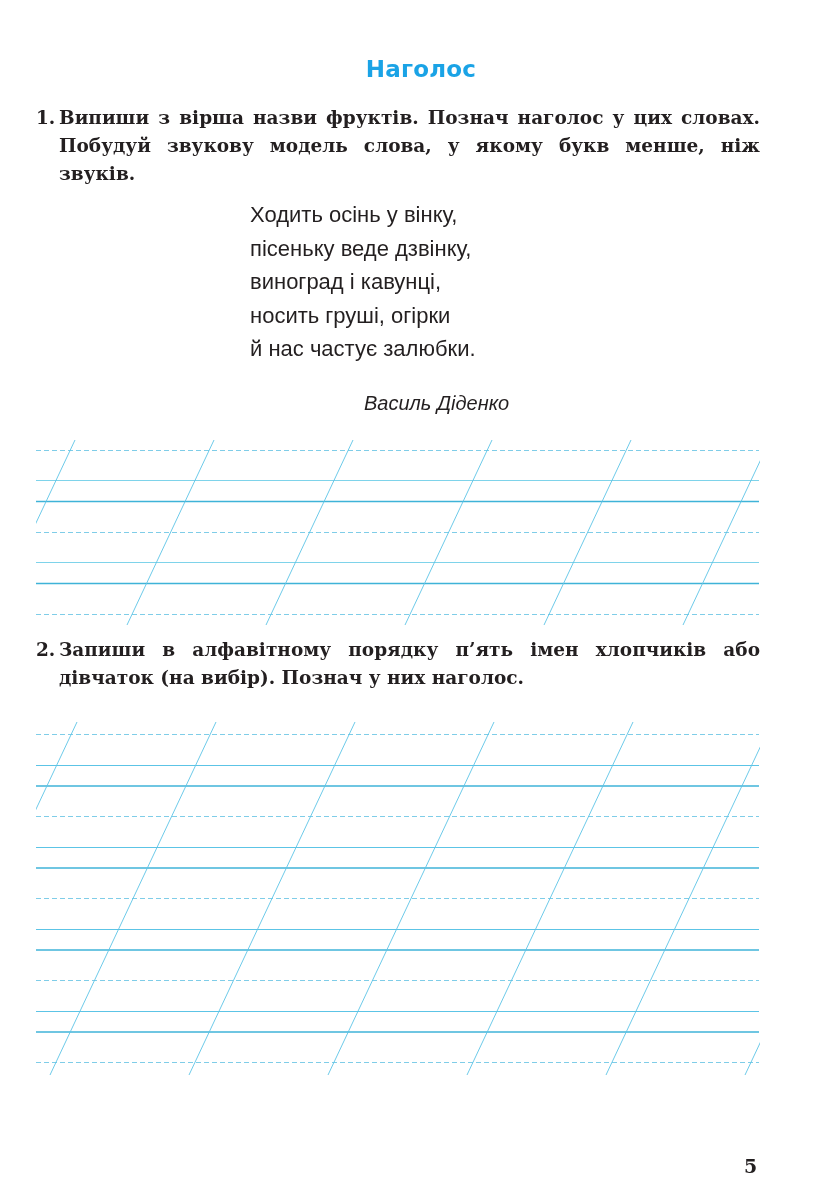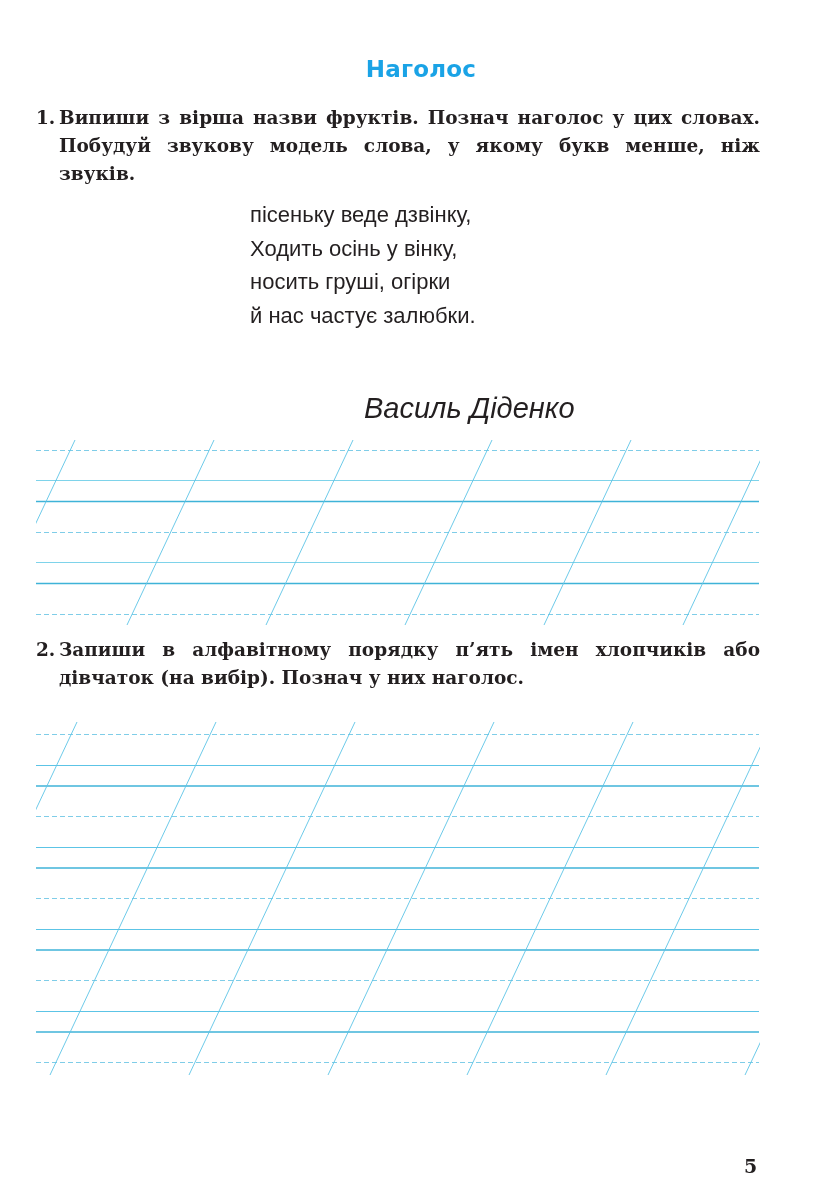--- a/index.html
+++ b/index.html
@@ -23,21 +23,21 @@
   .task-2 { top: 636px; }
 
   .poem {
     position: absolute; left: 250px; top: 198px;
     font-family: "Liberation Sans", sans-serif; font-size: 22px; line-height: 33.5px;
     color: #231f20;
   }
   .poem .line { display: block; white-space: nowrap; }
   .author {
     position: absolute; left: 364px; top: 392px;
-    font-family: "Liberation Sans", sans-serif; font-style: italic; font-size: 29px;
+    font-family: "Liberation Sans", sans-serif; font-style: italic; font-size: 20px;
     color: #231f20; white-space: nowrap;
   }
 
   .ruled { position: absolute; left: 0; top: 0; }
 
   .page-number {
     position: absolute; left: 744px; top: 1155px;
     font-family: "DejaVu Serif", serif; font-weight: bold; font-size: 19px; color: #231f20;
   }
 </style>
@@ -47,22 +47,23 @@
 <div class="page">
 
   <div class="title">Наголос</div>
 
   <div class="task task-1">
     <span class="num">1.</span>
     <div class="text">Випиши з вірша назви фруктів. Познач наголос у цих словах. Побудуй звукову модель слова, у якому букв менше, ніж звуків.</div>
   </div>
 
   <div class="poem">
+    <span class="line">Ходить осінь у вінку,</span>
     <span class="line">пісеньку веде дзвінку,</span>
-    <span class="line">Ходить осінь у вінку,</span>
+    <span class="line">виноград і кавунці,</span>
     <span class="line">носить груші, огірки</span>
     <span class="line">й нас частує залюбки.</span>
   </div>
   <div class="author">Василь Діденко</div>
 
   <svg class="ruled" width="820" height="1200" xmlns="http://www.w3.org/2000/svg">
     <defs>
       <clipPath id="clip1">
           <rect x="36" y="430" width="724" height="210"></rect>
         </clipPath>

